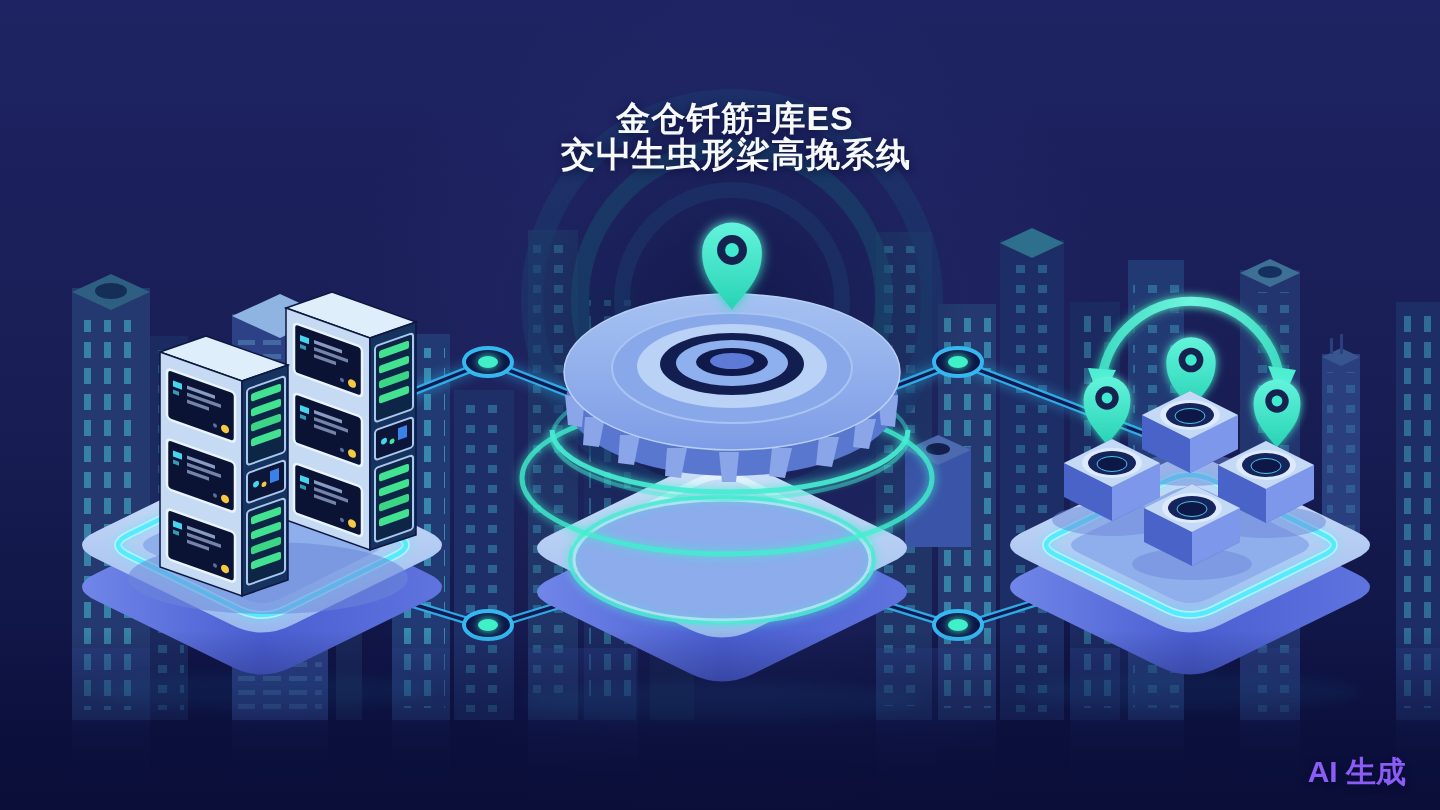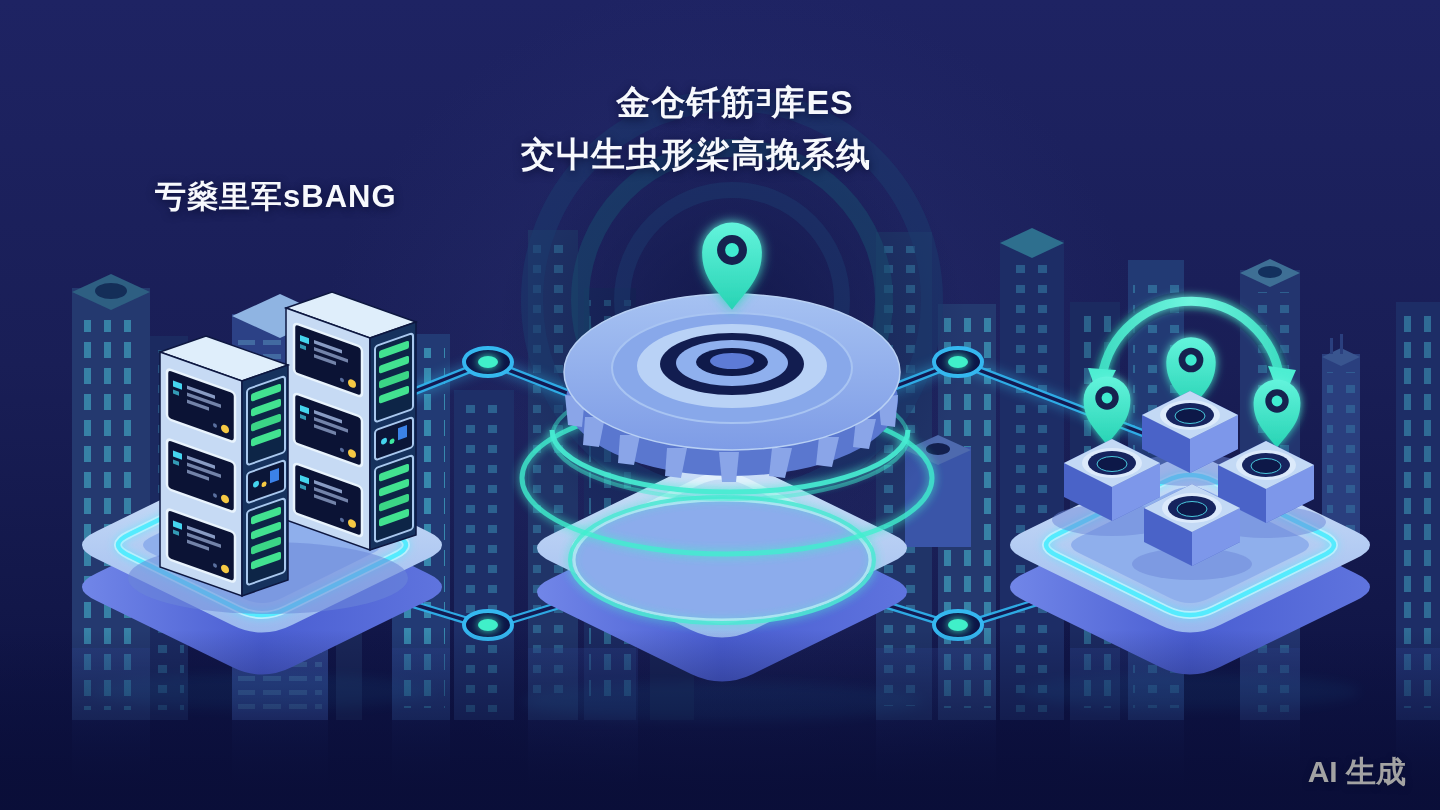--- a/index.html
+++ b/index.html
@@ -4,21 +4,21 @@
 <style>
   html,body{margin:0;padding:0;background:#0c1040;}
   .stage{position:relative;width:1440px;height:810px;overflow:hidden;
          font-family:"Liberation Sans", sans-serif;}
   .stage svg{position:absolute;inset:0;display:block;}
   .label{position:absolute;color:#f7f9fd;font-weight:700;white-space:nowrap;
          text-shadow:0 2px 8px rgba(8,12,48,.85);letter-spacing:1px;}
   .label.center{transform:translateX(-50%);}
   .lbl-side{font-size:31px;}
   .lbl-title{font-size:34px;}
-  .watermark{position:absolute;color:#a3a3a3;font-size:30px;font-weight:600;
+  .watermark{position:absolute;color:#8b5cf6;font-size:30px;font-weight:600;
              text-shadow:0 2px 6px rgba(8,12,48,.8);}
   .lineOuter{stroke:#2fb0ea;stroke-width:8;fill:none;opacity:.95;}
   .lineInner{stroke:#131a52;stroke-width:3.4;fill:none;}
   .lineGlow{stroke:#35c4f2;stroke-width:12;fill:none;opacity:.35;}
 </style>
 </head>
 <body>
 
 <div class="stage">
 <svg width="1440" height="810" viewBox="0 0 1440 810">
@@ -353,17 +353,16 @@
       <ellipse cx="732" cy="361" rx="22" ry="8" fill="#5d7bd6"></ellipse>
     </g>
 
     <path d="M552,430 A178,62 0 0 0 908,430" fill="none" stroke="#46ecd2" stroke-width="5" filter="url(#glowT)" opacity=".95"></path>
     <use href="#pin" transform="translate(732,250) scale(1.15)" filter="url(#glowT)"></use>
   </g>
 
   <rect x="0" y="630" width="1440" height="180" fill="url(#vigG)"></rect>
 </svg>
 
-  <div class="label lbl-side" style="left:155px;top:176px;">亐燊里军sBANG</div>
-  <div class="label lbl-title center" style="left:735px;top:80px;">金仓钎筋ᴲ库ES</div>
-  <div class="label lbl-title center" style="left:696px;top:132px;">交屮生虫形桬高挽系纨</div>
+  <div class="label lbl-title center" style="left:735px;top:96px;">金仓钎筋ᴲ库ES</div>
+  <div class="label lbl-title center" style="left:736px;top:132px;">交屮生虫形桬高挽系纨</div>
   <div class="watermark" style="right:34px;top:752px;">AI 生成</div>
 </div>
 
 </body></html>

